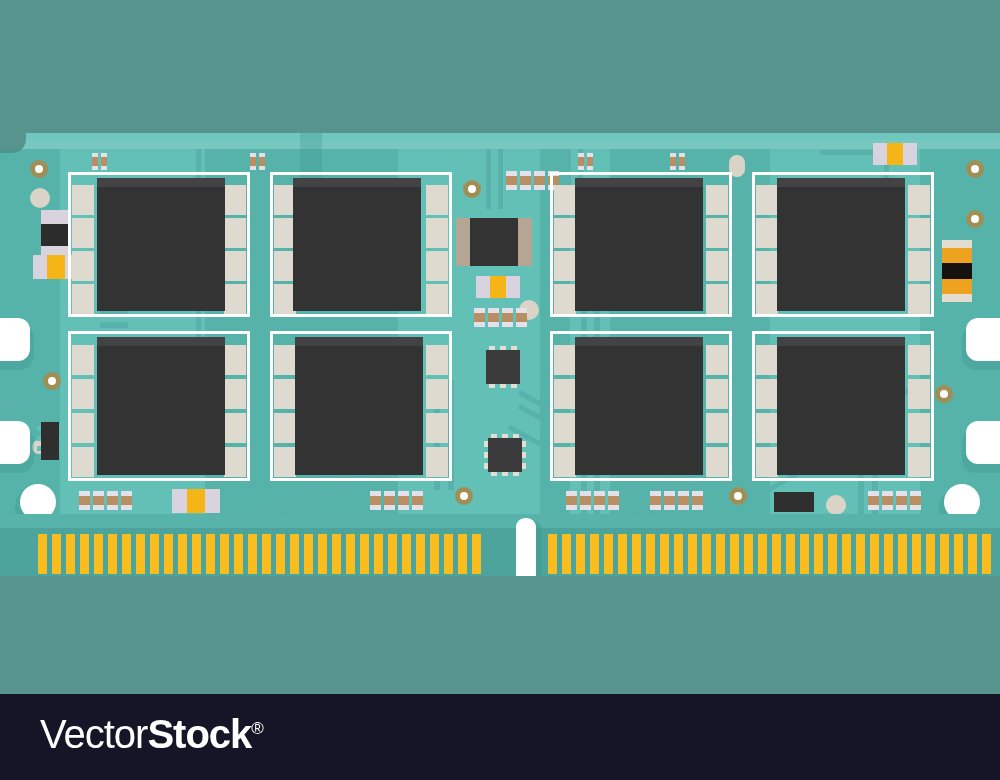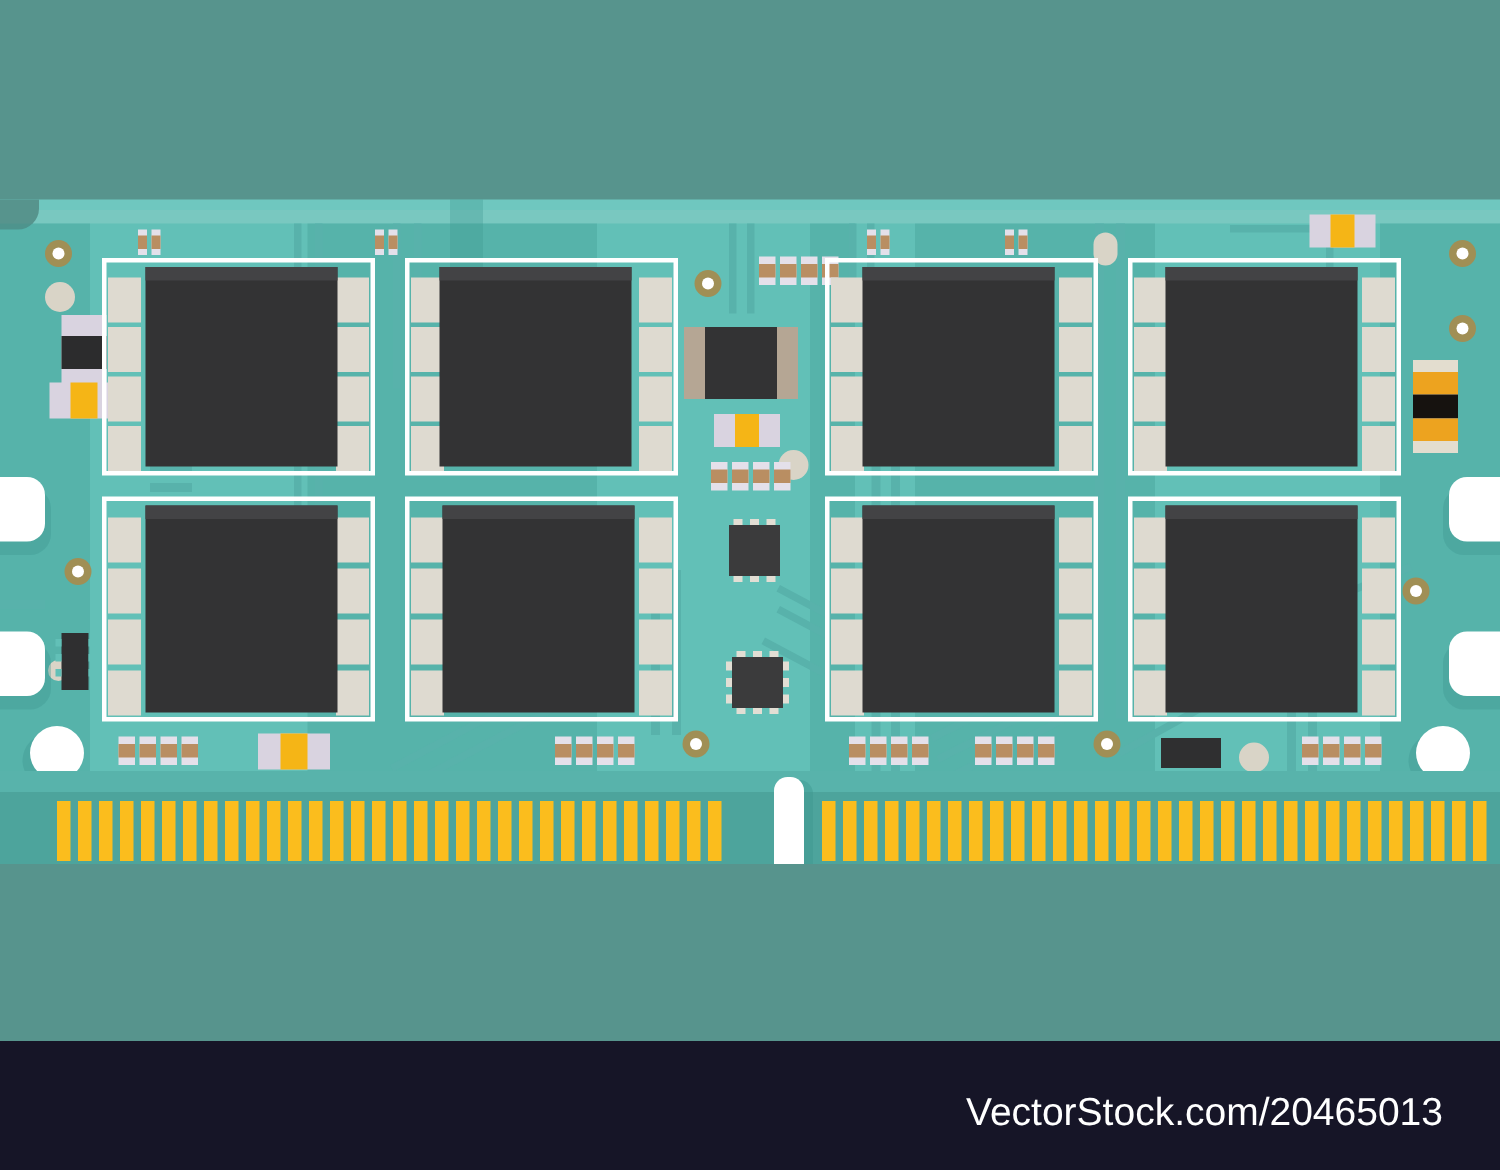--- a/index.html
+++ b/index.html
@@ -492,15 +492,15 @@
         <b style="width:9px;height:40px;"></b>
       <b style="width:9px;height:40px;"></b>
         <b style="width:9px;height:40px;"></b>
         <b style="width:9px;height:40px;"></b>
       <b style="width:9px;height:40px;"></b>
         <b style="width:9px;height:40px;"></b>
     </div>
   </div>
 
   <div class="footer"></div>
-  <div class="url">VectorStock.com/20465013</div>
+  <div class="brand"><span class="b1">Vector</span><span class="b2">Stock</span><span class="reg">®</span></div>
 
 </div>
 
 </body></html>

